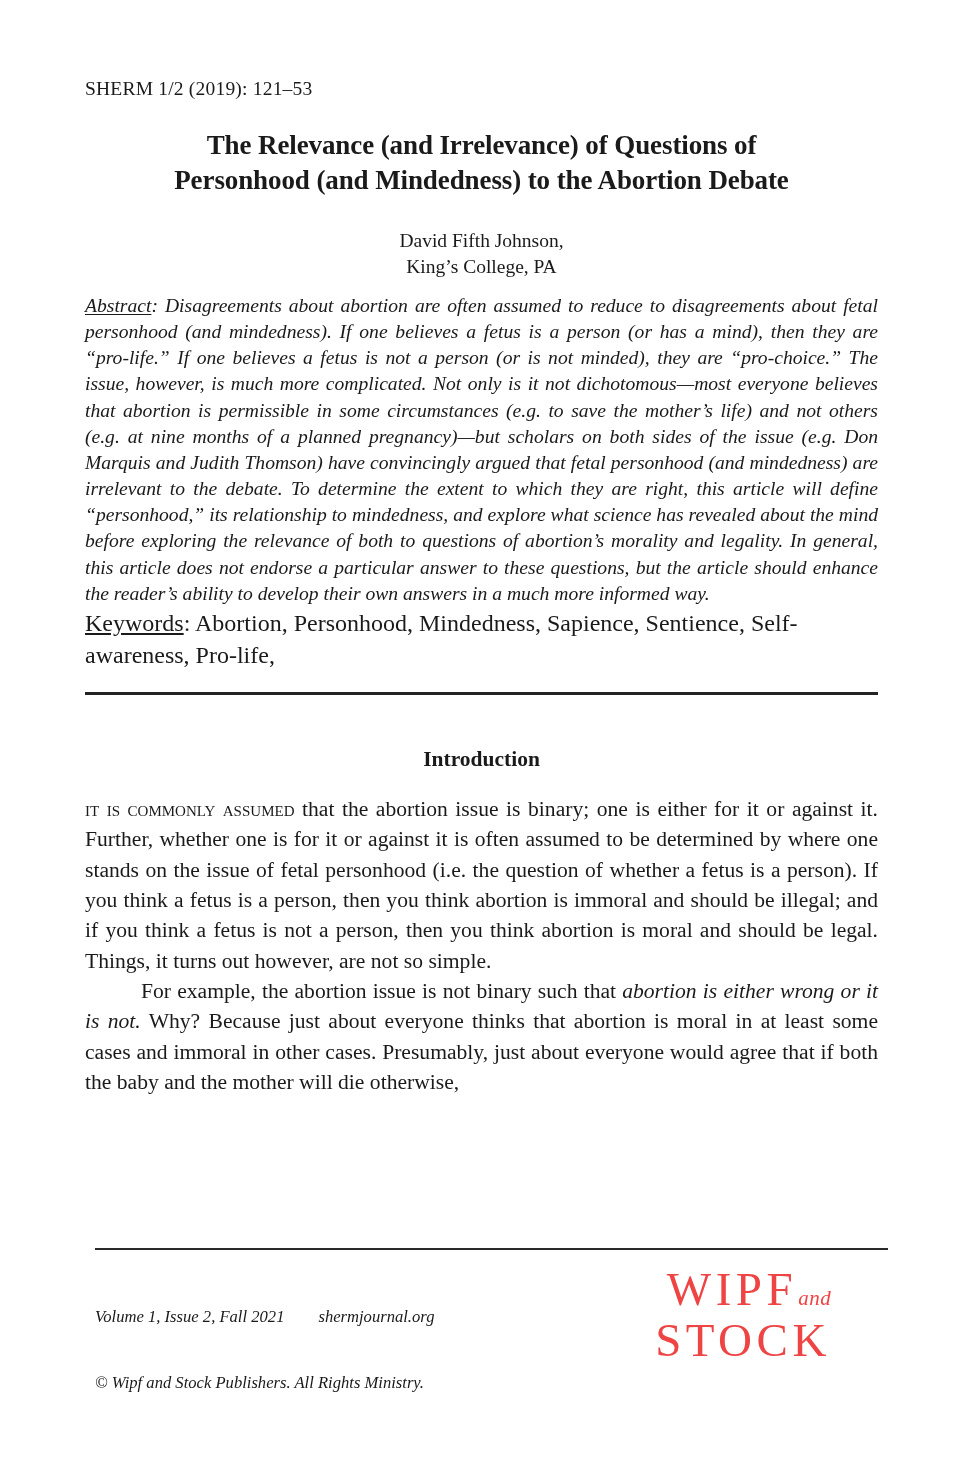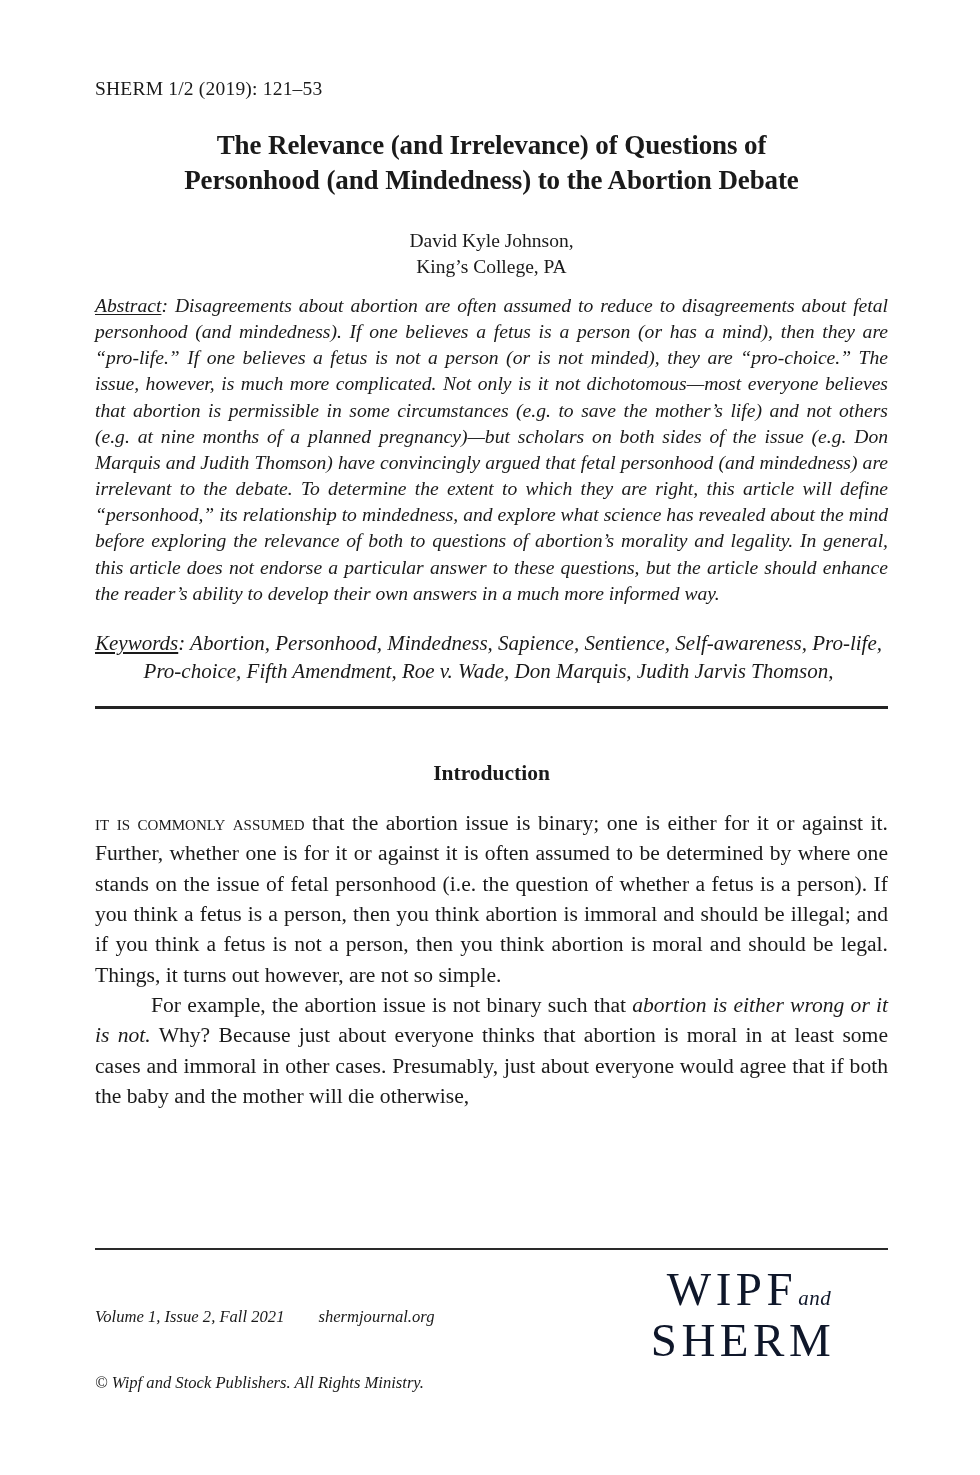--- a/index.html
+++ b/index.html
@@ -16,21 +16,21 @@
     position: relative;
     width: 980px;
     height: 1475px;
     margin: 0 auto;
     background: #ffffff;
     overflow: hidden;
     box-sizing: border-box;
   }
   .content {
     position: absolute;
-    left: 95px;
+    left: 85px;
     top: 0;
     width: 793px;
   }
 
   
   .running-head {
     font-size: 19.5px;
     letter-spacing: 0.2px;
     margin-top: 78px;
     line-height: 1.1;
@@ -66,23 +66,21 @@
     text-justify: inter-word;
   }
   .abstract .lead {
     font-style: italic;
     text-decoration: underline;
     text-underline-offset: 2px;
   }
 
   
   .keywords {
-    margin-top: 22px;
-    font-style: italic;
-    font-size: 21px;
+    font-size: 24px;
     line-height: 1.335;
     text-align: center;
     padding: 0 6px 0 0;
   }
   .keywords .kw-line1 {
     display: block;
     text-align: left;
   }
   .keywords .kw-line {
     display: block;
@@ -168,21 +166,21 @@
     width: 262px;
     margin-right: 12px;
     margin-top: 4px;
     text-align: center;
     line-height: 1;
   }
   .logo-row1, .logo-row2 {
     font-size: 47px;
     letter-spacing: 4.5px;
     font-weight: normal;
-    color: #0f172a;
+    color: #ef4444;
     white-space: nowrap;
   }
   .logo-row1 {
     margin-left: 8px;
   }
   .logo-row2 {
     margin-top: 4px;
     margin-left: -4px;
   }
   .logo-and {
@@ -209,29 +207,28 @@
   <div class="content">
 
     <div class="running-head">SHERM 1/2 (2019): 121–53</div>
 
     <div class="title-block">
       <div class="title-line">The Relevance (and Irrelevance) of Questions of</div>
       <div class="title-line">Personhood (and Mindedness) to the Abortion Debate</div>
     </div>
 
     <div class="author-block">
-      <div>David Kyle Johnson,</div>
+      <div>David Fifth Johnson,</div>
       <div>King’s College, PA</div>
     </div>
 
     <div class="abstract"><span class="lead">Abstract</span><span>:</span><span> Disagreements about abortion are often assumed to reduce to disagreements about fetal personhood (and mindedness). If one believes a fetus is a person (or has a mind), then they are “pro-life.” If one believes a fetus is not a person (or is not minded), they are “pro-choice.” The issue, however, is much more complicated. Not only is it not dichotomous—most everyone believes that abortion is permissible in some circumstances (e.g. to save the mother’s life) and not others (e.g. at nine months of a planned pregnancy)—but scholars on both sides of the issue (e.g. Don Marquis and Judith Thomson) have convincingly argued that fetal personhood (and mindedness) are irrelevant to the debate. To determine the extent to which they are right, this article will define “personhood,” its relationship to mindedness, and explore what science has revealed about the mind before exploring the relevance of both to questions of abortion’s morality and legality. In general, this article does not endorse a particular answer to these questions, but the article should enhance the reader’s ability to develop their own answers in a much more informed way.</span></div>
 
     <div class="keywords">
         <span class="kw-line1"><span class="lead">Keywords</span><span>:</span><span> Abortion, Personhood, Mindedness, Sapience, Sentience, Self-awareness, Pro-life,</span></span>
-        <span class="kw-line">Pro-choice, Fifth Amendment, Roe v. Wade, Don Marquis, Judith Jarvis Thomson,</span>
       </div>
 
     <hr class="rule-thick">
 
     <div class="section-heading">Introduction</div>
 
     <div class="body-para"><span class="smallcaps-first">It is commonly assumed</span><span> that the abortion issue is binary; one is either for it or against it. Further, whether one is for it or against it is often assumed to be determined by where one stands on the issue of fetal personhood (i.e. the question of whether a fetus is a person). If you think a fetus is a person, then you think abortion is immoral and should be illegal; and if you think a fetus is not a person, then you think abortion is moral and should be legal. Things, it turns out however, are not so simple.</span></div>
 
     <div class="body-para"><span>For example, the abortion issue is not binary such that </span><em class="it">abortion is either wrong or it is not.</em><span> Why? Because just about everyone thinks that abortion is moral in at least some cases and immoral in other cases. Presumably, just about everyone would agree that if both the baby and the mother will die otherwise,</span></div>
 
@@ -244,18 +241,18 @@
     <div class="footer-left">
       <span class="fline"><span>Volume 1, Issue 2, Fall 2021</span><span class="gap"></span><span>shermjournal.org</span></span>
       <span class="fline">© Wipf and Stock Publishers. All Rights Ministry.</span>
       
       
       
     </div>
 
     <div class="logo">
       <div class="logo-row1"><span>WIPF</span><span class="logo-and">and</span></div>
-      <div class="logo-row2">SHERM</div>
+      <div class="logo-row2">STOCK</div>
     </div>
 
   </div>
 
 </div>
 
 </body></html>

